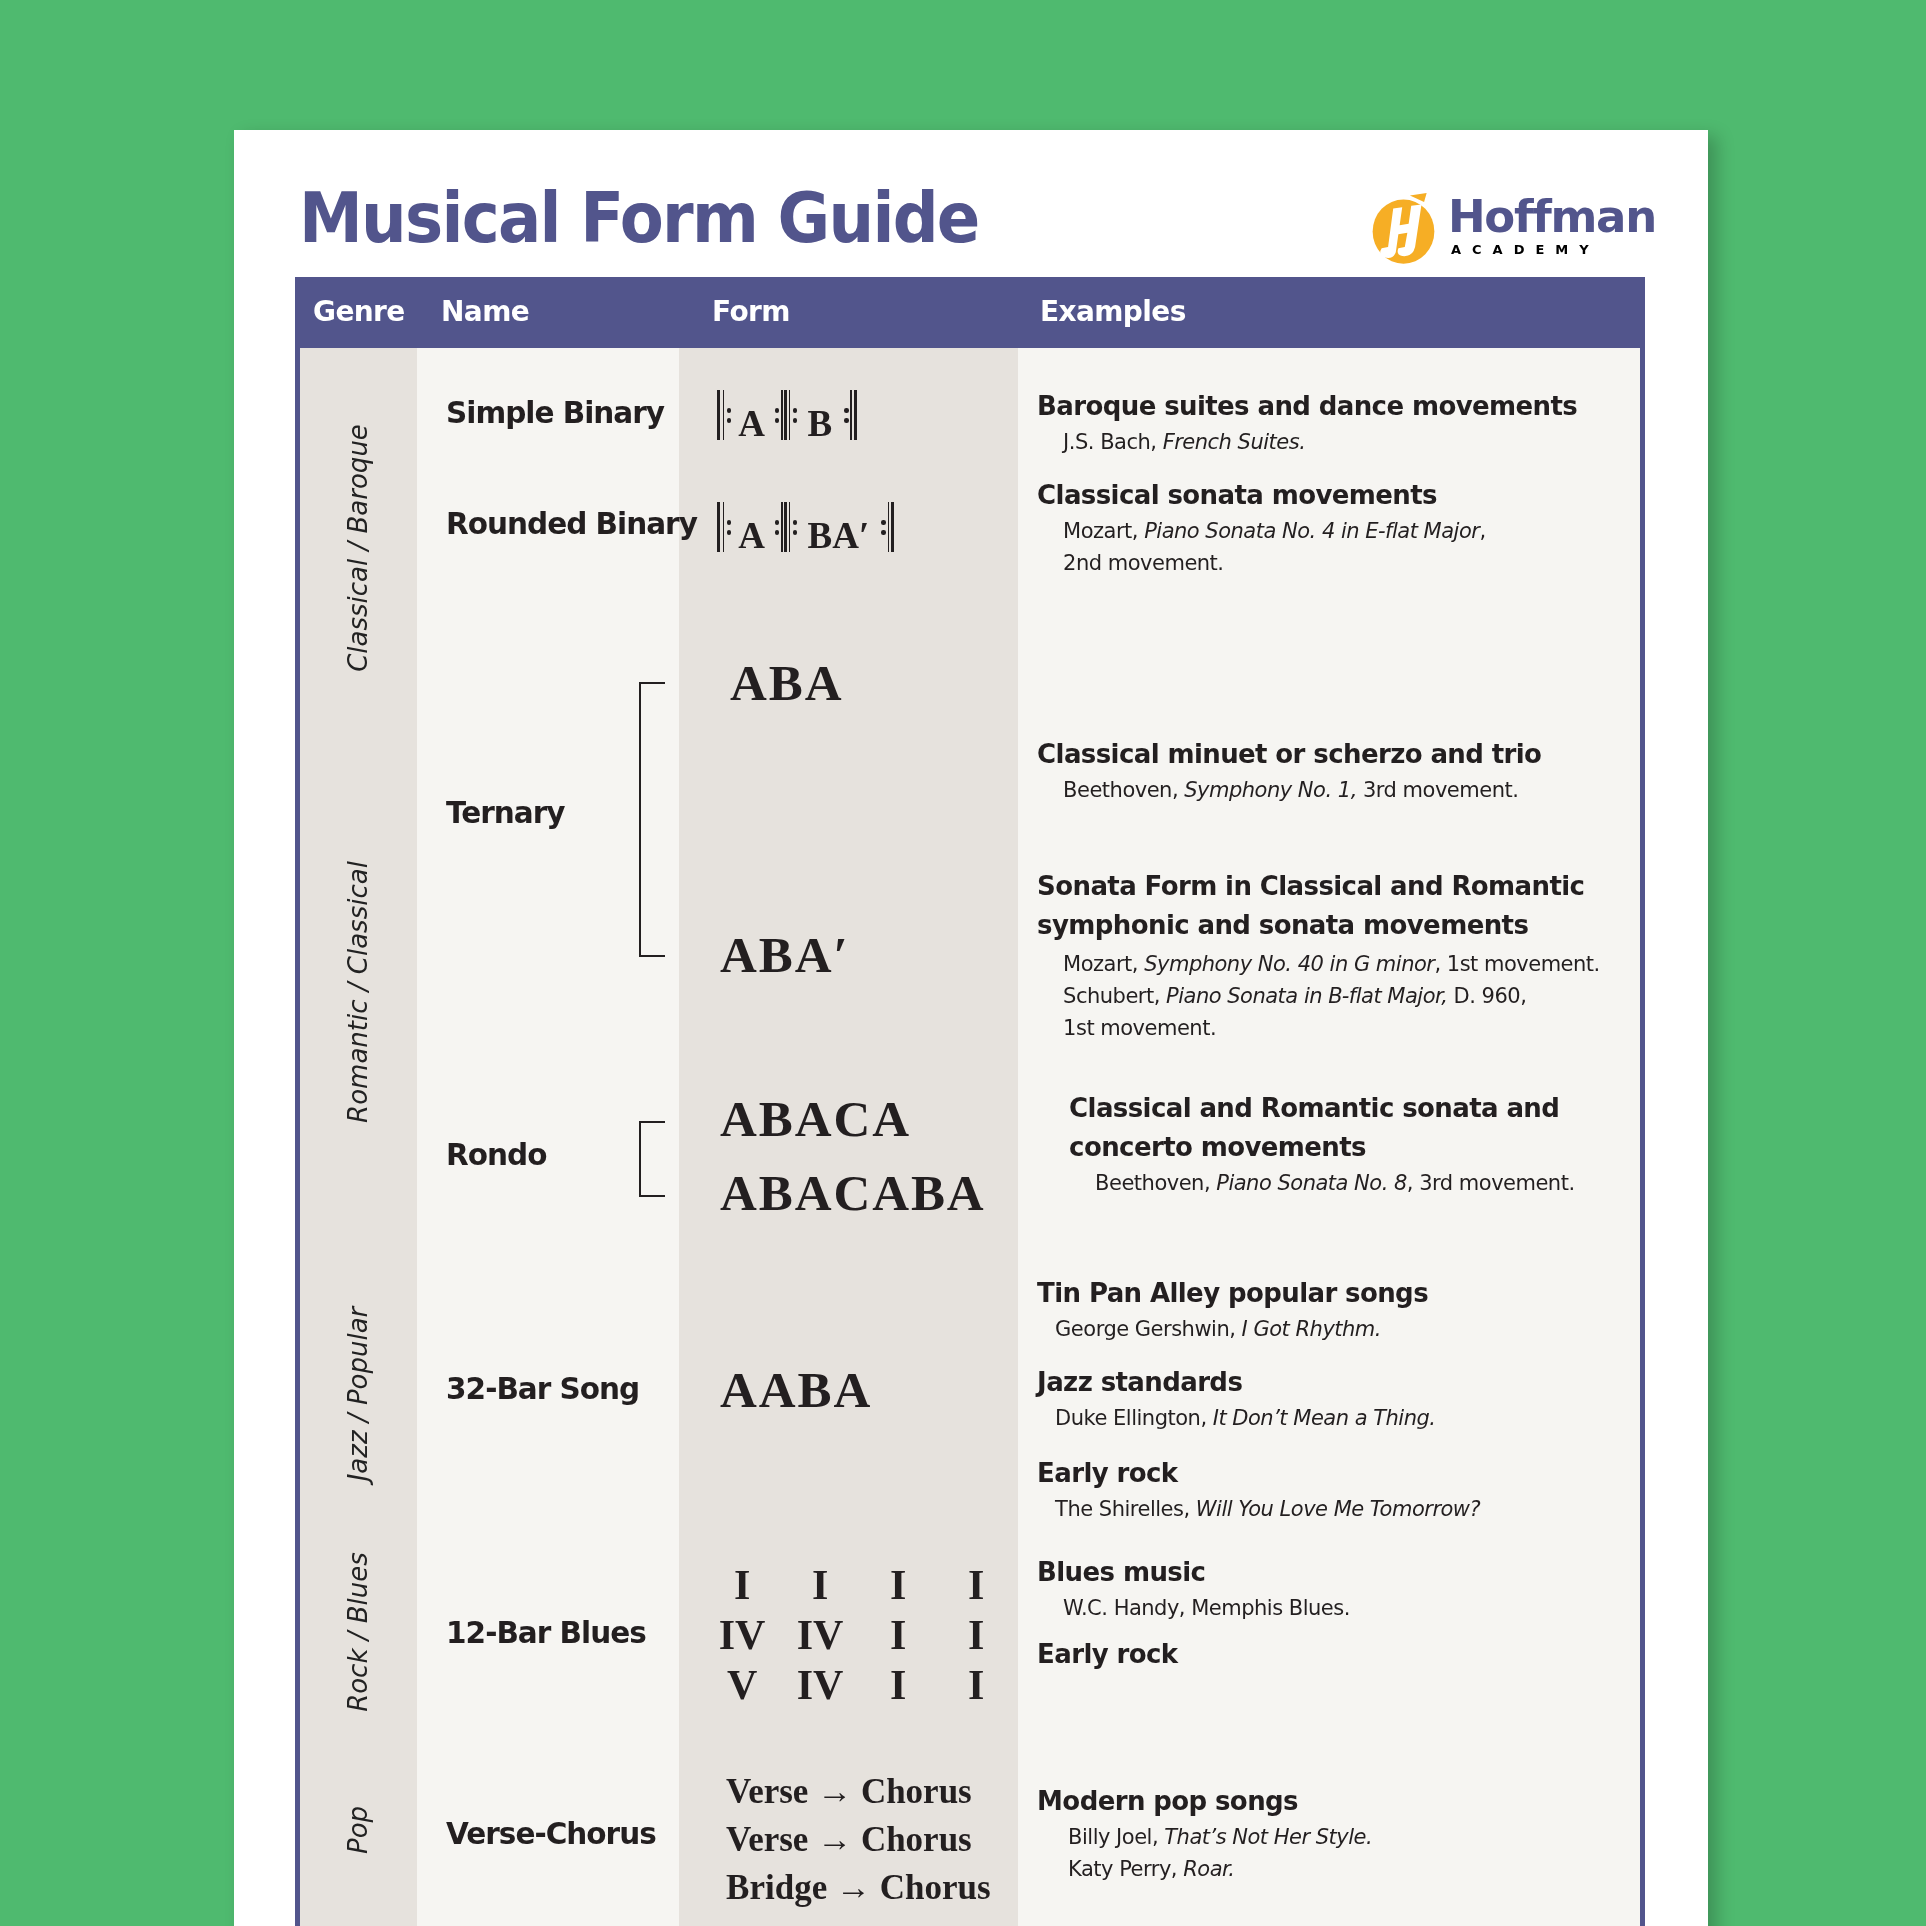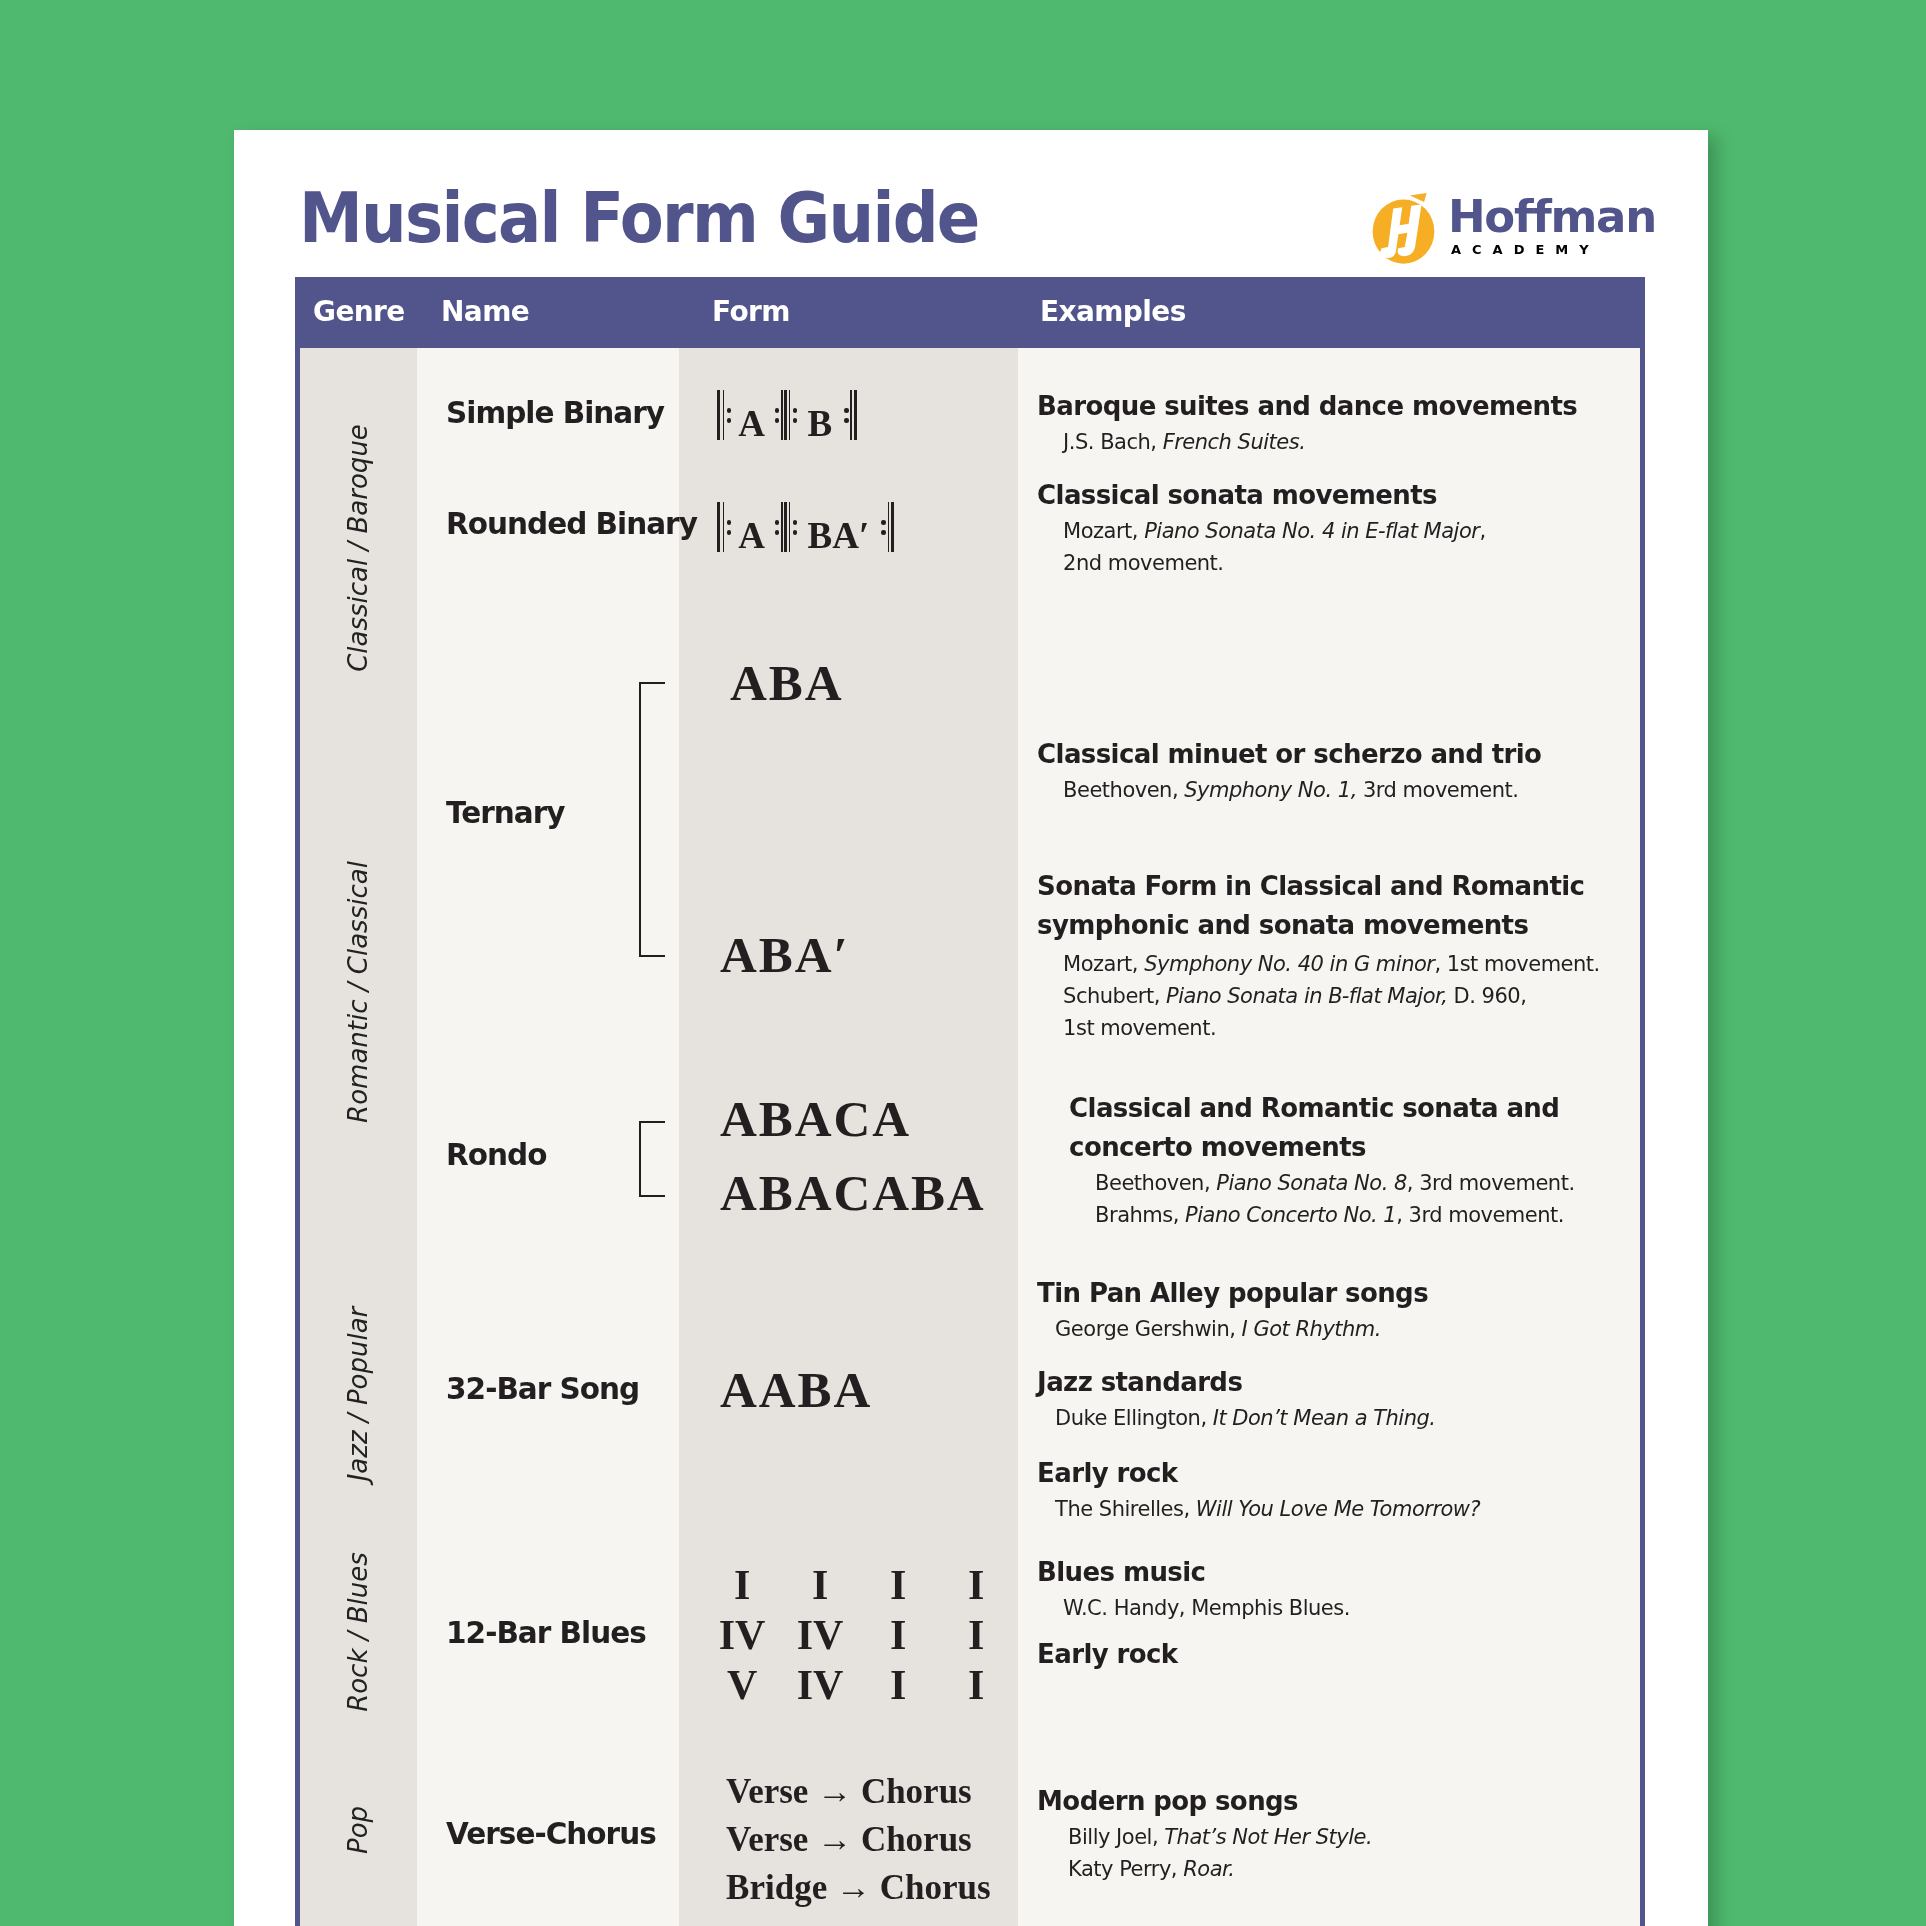--- a/index.html
+++ b/index.html
@@ -236,21 +236,20 @@
       <div class="ex-title">symphonic and sonata movements</div>
       <div class="ex-line" style="margin-top:2.6px"><span>Mozart, </span><i>Symphony No. 40 in G minor</i><span>, 1st movement.</span></div>
       <div class="ex-line"><span>Schubert, </span><i>Piano Sonata in B-flat  Major,</i><span> D. 960,</span></div>
       <div class="ex-line"><span>1st movement.</span></div>
     </div>
 
     <div class="ex" style="left:737px; top:741px;margin-left:32px;">
       <div class="ex-title">Classical and Romantic sonata and</div>
       <div class="ex-title">concerto movements</div>
       <div class="ex-line"><span>Beethoven, </span><i>Piano Sonata No. 8</i><span>, 3rd movement.</span></div>
-      <div class="ex-line"><span>Brahms, </span><i>Piano Concerto No. 1</i><span>, 3rd movement.</span></div>
     </div>
 
     <div class="ex" style="left:737px; top:926px;">
       <div class="ex-title">Tin Pan Alley popular songs</div>
       <div class="ex-line" style="padding-left:18px"><span>George Gershwin, </span><i>I Got Rhythm.</i></div>
     </div>
 
     <div class="ex" style="left:737px; top:1015px;">
       <div class="ex-title">Jazz standards</div>
       <div class="ex-line" style="padding-left:18px"><span>Duke Ellington, </span><i>It Don’t Mean a Thing.</i></div>

